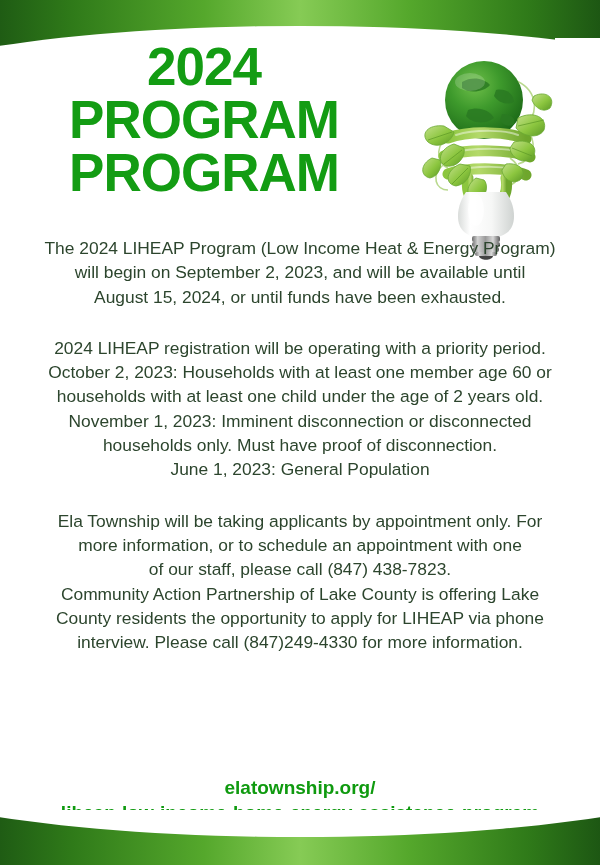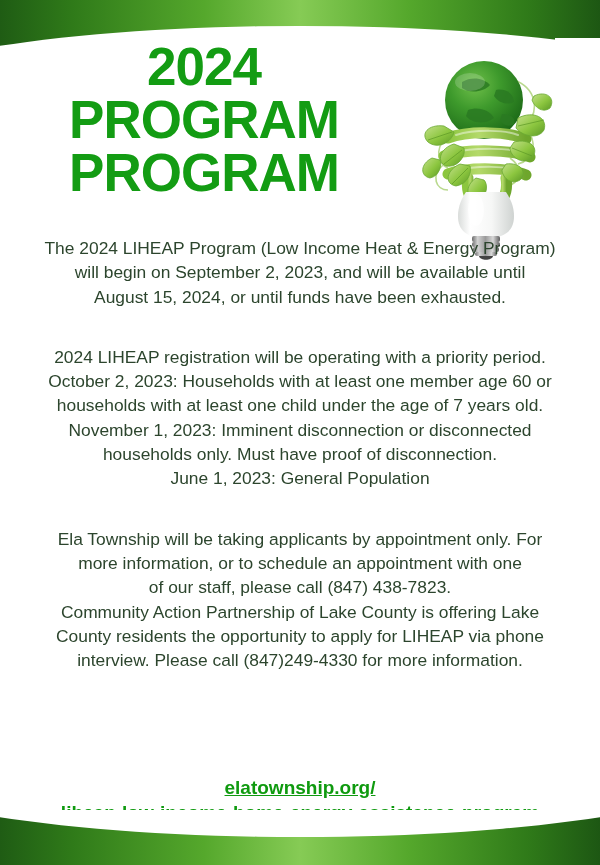--- a/index.html
+++ b/index.html
@@ -114,36 +114,35 @@
     top: 236px;
     left: 8px;
     width: 584px;
     text-align: center;
     color: #2c452d;
     font-family: Liberation Sans, sans-serif;
     font-size: 17.4px;
     line-height: 24.3px;
   }
   .para { margin: 0; }
-  .para + .para { margin-top: 36px; }
+  .para + .para { margin-top: 27px; }
   .para .ln { display: block; white-space: nowrap; }
 
   
   .footer-url {
     position: absolute;
     top: 775px;
     left: 0;
     width: 600px;
     text-align: center;
     color: #0f9a0f;
     font-family: "Liberation Sans", sans-serif;
     font-weight: bold;
     font-size: 19px;
     line-height: 25px;
-    text-decoration: underline;
   }
   .footer-url .ln { display: block; white-space: nowrap; }
 </style>
 </head>
 <body>
 
 <div class="flyer">
 
   <div class="band band-top">
     <div class="band-fill"></div>
@@ -262,21 +261,21 @@
 
     <p class="para">
       <span class="ln">The 2024 LIHEAP Program (Low Income Heat &amp; Energy Program)</span>
       <span class="ln">will begin on September 2, 2023, and will be available until</span>
       <span class="ln">August 15, 2024, or until funds have been exhausted.</span>
     </p>
 
     <p class="para">
       <span class="ln">2024 LIHEAP registration will be operating with a priority period.</span>
       <span class="ln">October 2, 2023: Households with at least one member age 60 or</span>
-      <span class="ln">households with at least one child under the age of 7 years old.</span>
+      <span class="ln">households with at least one child under the age of 2 years old.</span>
       <span class="ln">November 1, 2023: Imminent disconnection or disconnected</span>
       <span class="ln">households only.  Must have proof of disconnection.</span>
       <span class="ln">June 1, 2023: General Population</span>
     </p>
 
     <p class="para">
       <span class="ln">Ela Township will be taking applicants by appointment only.  For</span>
       <span class="ln">more information, or to schedule an appointment with one</span>
       <span class="ln">of our staff, please call (847) 438-7823.</span>
       <span class="ln">Community Action Partnership of Lake County is offering Lake</span>

